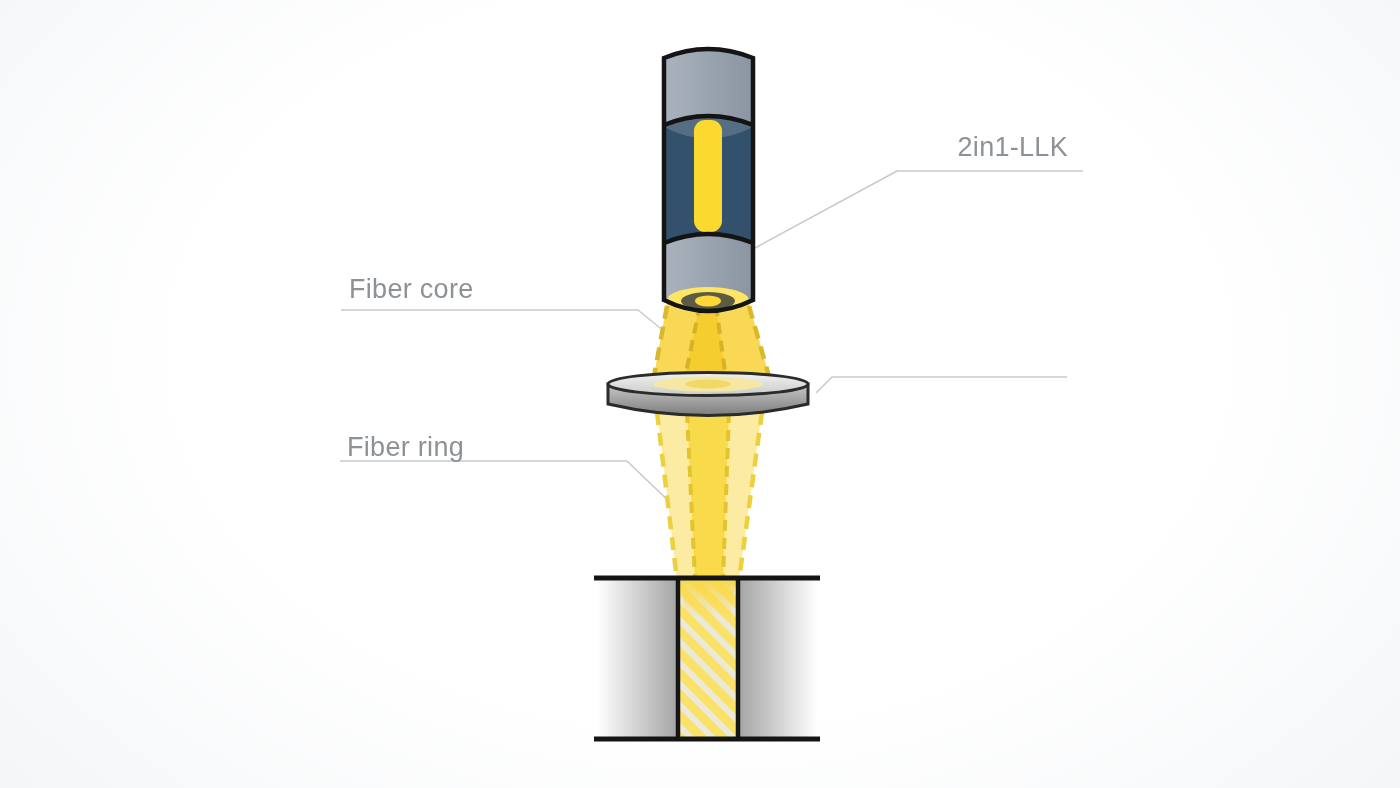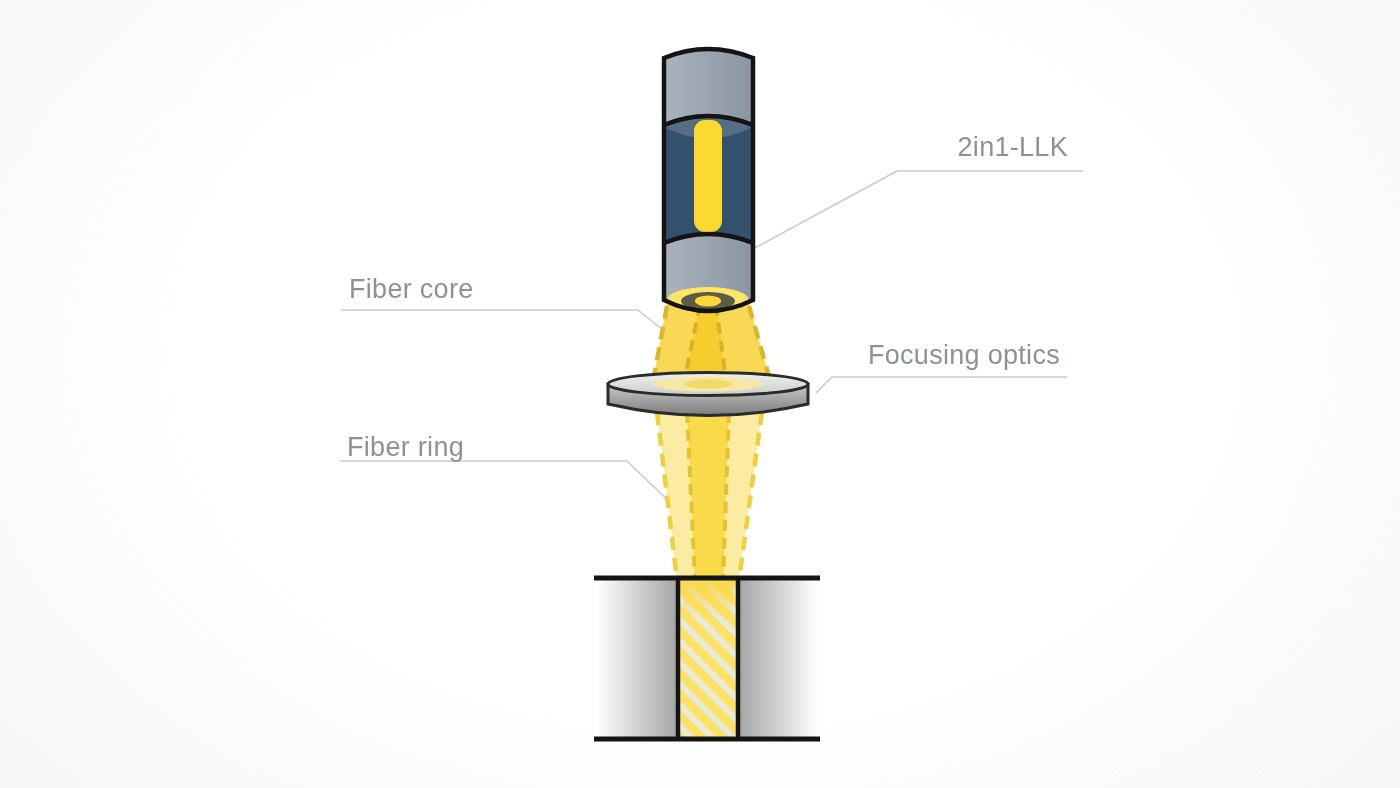--- a/index.html
+++ b/index.html
@@ -135,21 +135,18 @@
   </svg>
 
   <div class="label lbl-right" style="left:843px;top:132px;width:225px;">
     <span>2in1-LLK</span>
   </div>
 
   <div class="label" style="left:349px;top:274px;">
     <span>Fiber core</span>
   </div>
 
-  <div class="label lbl-right" style="left:832px;top:340px;width:228px;">
-    <span>Focusing optics</span>
-  </div>
 
   <div class="label" style="left:347px;top:432px;">
     <span>Fiber ring</span>
   </div>
 
 </div>
 
 </body></html>

